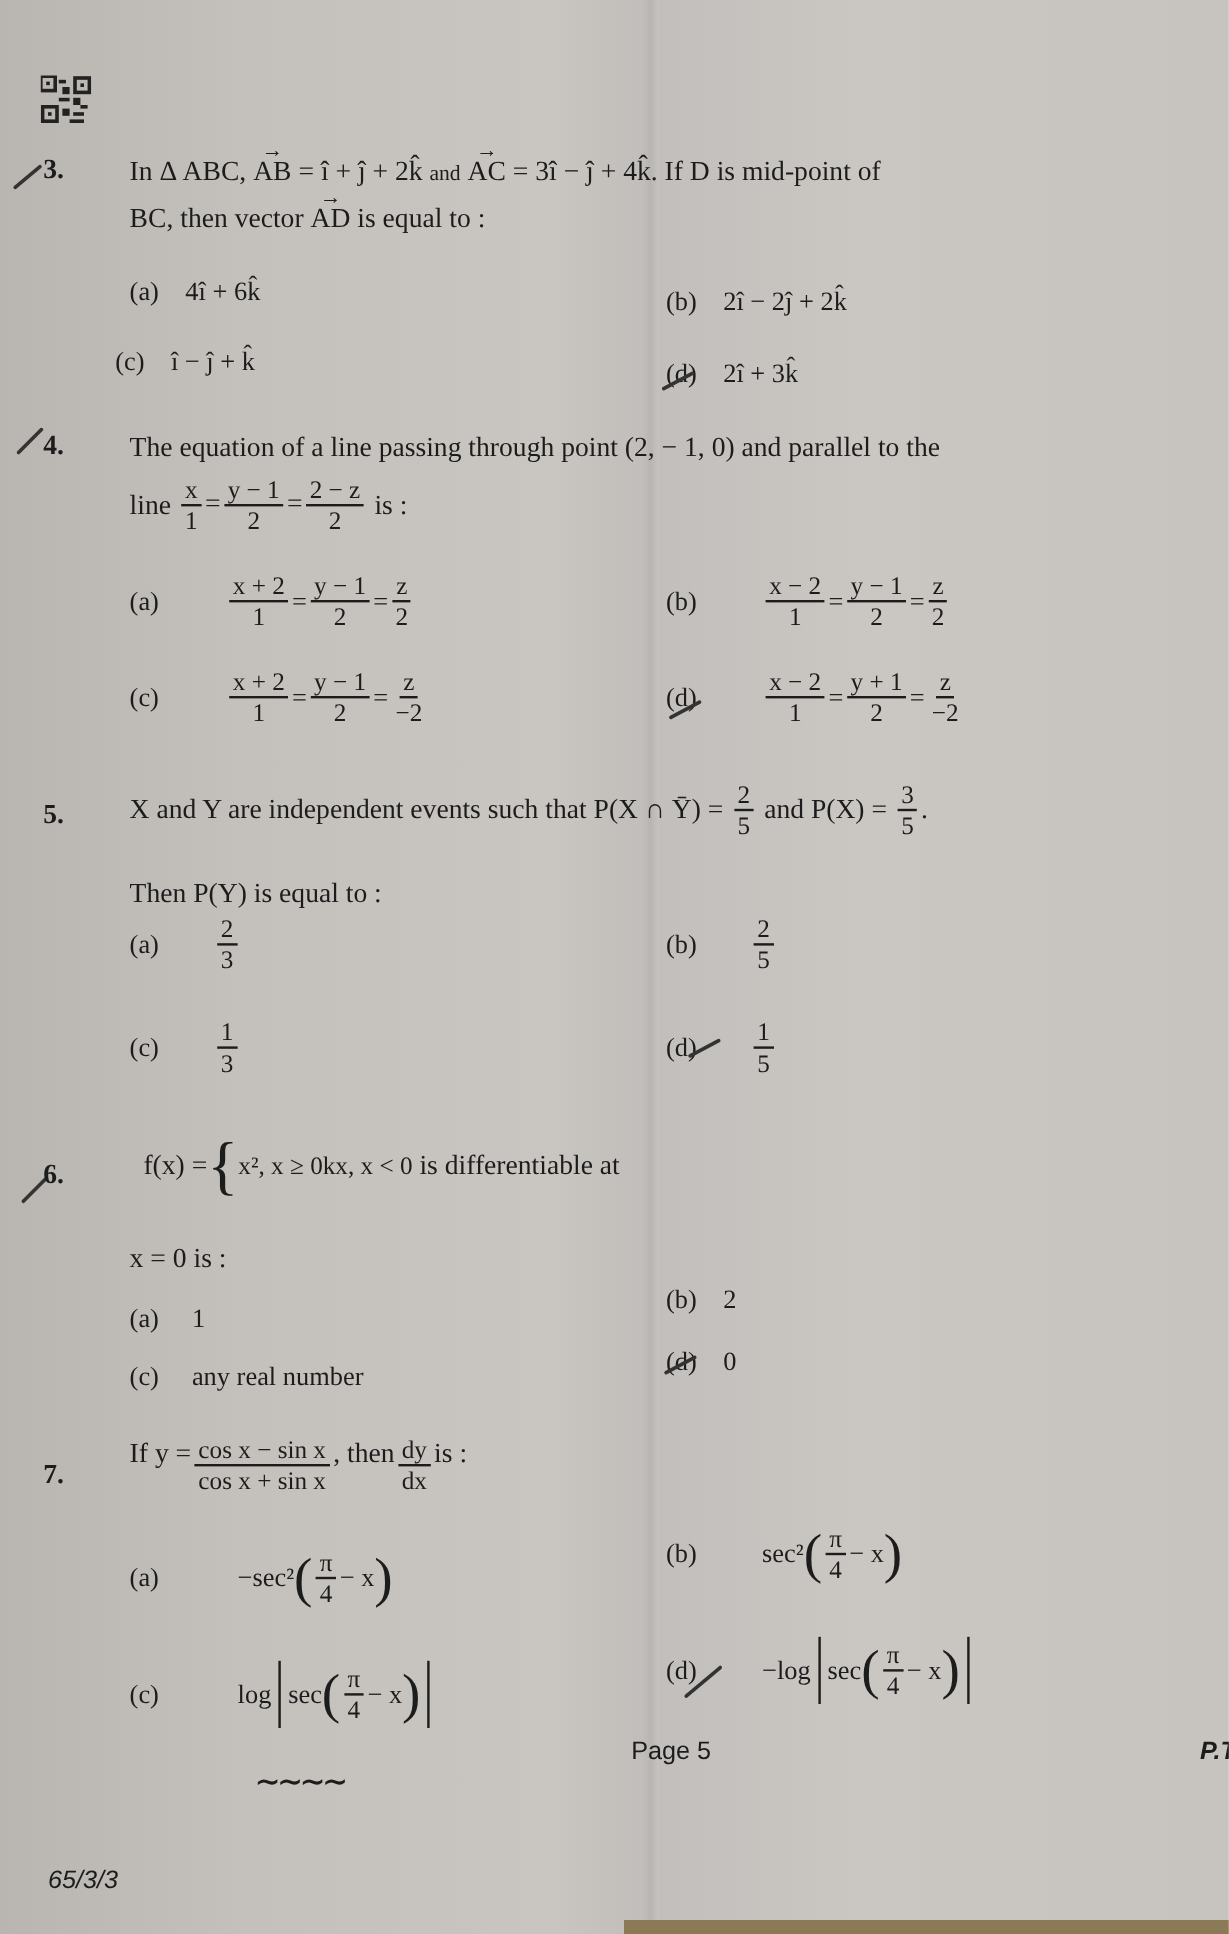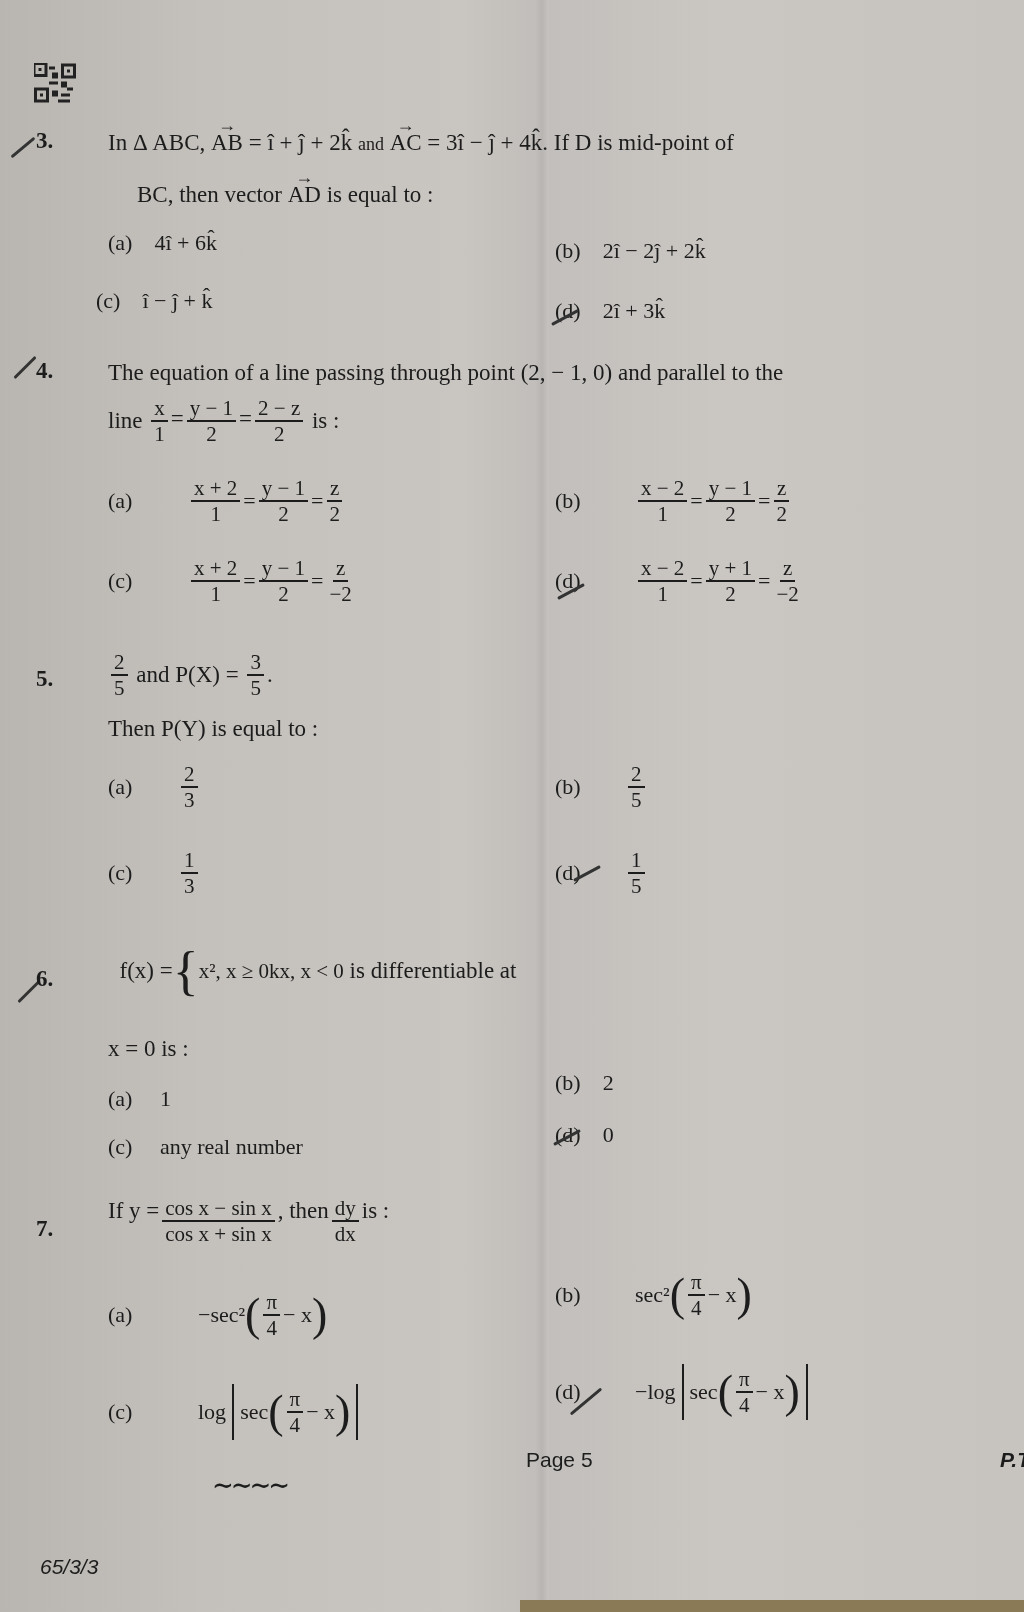--- a/index.html
+++ b/index.html
@@ -57,21 +57,21 @@
 <div class="tick" style="left:8px;top:146px;transform:rotate(-40deg);"></div>
 <div class="abs qn" style="left:36px;top:128px;">3.</div>
 <div class="abs txt" style="left:108px;top:128px;">
   <span>In Δ ABC,</span>
   <span class="vec">AB</span>
   <span>= î + ĵ + 2k̂</span>
   <span style="font-size:18px">and</span>
   <span class="vec">AC</span>
   <span>= 3î − ĵ + 4k̂. If D is mid-point of</span>
 </div>
-<div class="abs txt" style="left:108px;top:180px;margin-left:29px;">
+<div class="abs txt" style="left:108px;top:167px;">
   <span>BC, then vector</span>
   <span class="vec">AD</span>
   <span>is equal to :</span>
 </div>
 <div class="abs opt" style="left:108px;top:230px;"><span>(a)</span>&nbsp;&nbsp;&nbsp;&nbsp;<span>4î + 6k̂</span></div>
 <div class="abs opt" style="left:555px;top:238px;"><span>(b)</span>&nbsp;&nbsp;&nbsp;&nbsp;<span>2î − 2ĵ + 2k̂</span></div>
 <div class="abs opt" style="left:96px;top:288px;"><span>(c)</span>&nbsp;&nbsp;&nbsp;&nbsp;<span>î − ĵ + k̂</span></div>
 <div class="abs opt" style="left:555px;top:298px;"><span>(d)</span>&nbsp;&nbsp;&nbsp;&nbsp;<span>2î + 3k̂</span></div>
 <div class="tick" style="left:550px;top:316px;"></div>
 
@@ -142,31 +142,32 @@
       <span class="den">2</span>
     </span>=<span class="frac">
       <span class="num">z</span>
       <span class="den">−2</span>
     </span>
 </div>
 <div class="tick" style="left:556px;top:590px;"></div>
 
 <div class="abs qn" style="left:36px;top:666px;">5.</div>
 <div class="abs txt" style="left:108px;top:650px;">
+  <span style="vertical-align:middle">X and Y are independent events such that P(X ∩ Ȳ) =</span>
   <span class="frac">
       <span class="num">2</span>
       <span class="den">5</span>
     </span>
   <span style="vertical-align:middle">and P(X) =</span>
   <span class="frac">
       <span class="num">3</span>
       <span class="den">5</span>
     </span><span style="vertical-align:middle">.</span>
 </div>
-<div class="abs txt" style="left:108px;top:714px;">Then P(Y) is equal to :</div>
+<div class="abs txt" style="left:108px;top:730px;">Then P(Y) is equal to :</div>
 
 <div class="abs opt" style="left:108px;top:762px;display:flex;align-items:center;">
   <span style="width:70px">(a)</span>
   <span class="frac">
       <span class="num">2</span>
       <span class="den">3</span>
     </span>
 </div>
 <div class="abs opt" style="left:555px;top:762px;display:flex;align-items:center;">
   <span style="width:70px">(b)</span>

